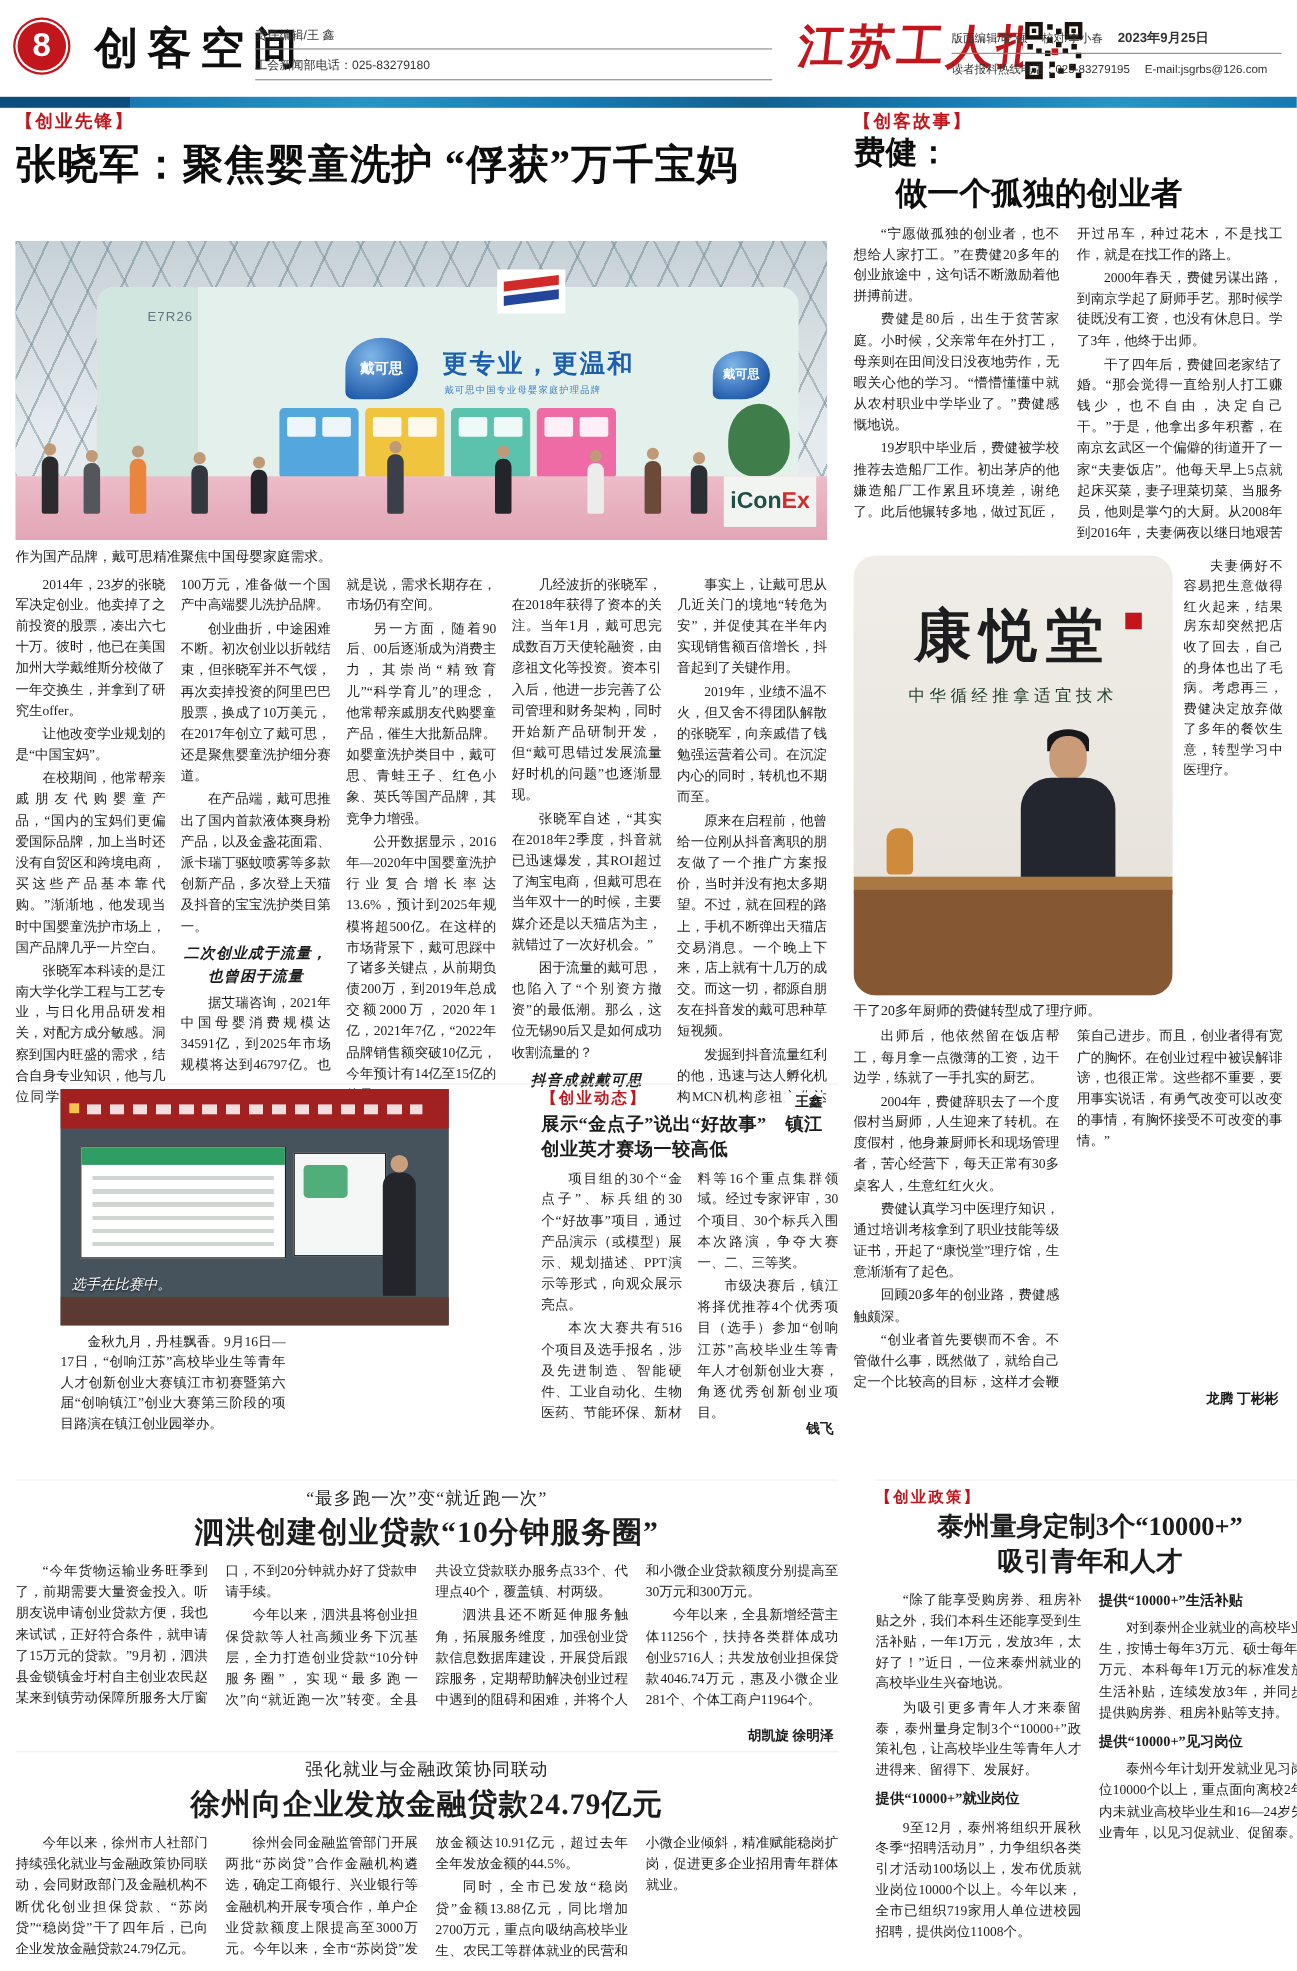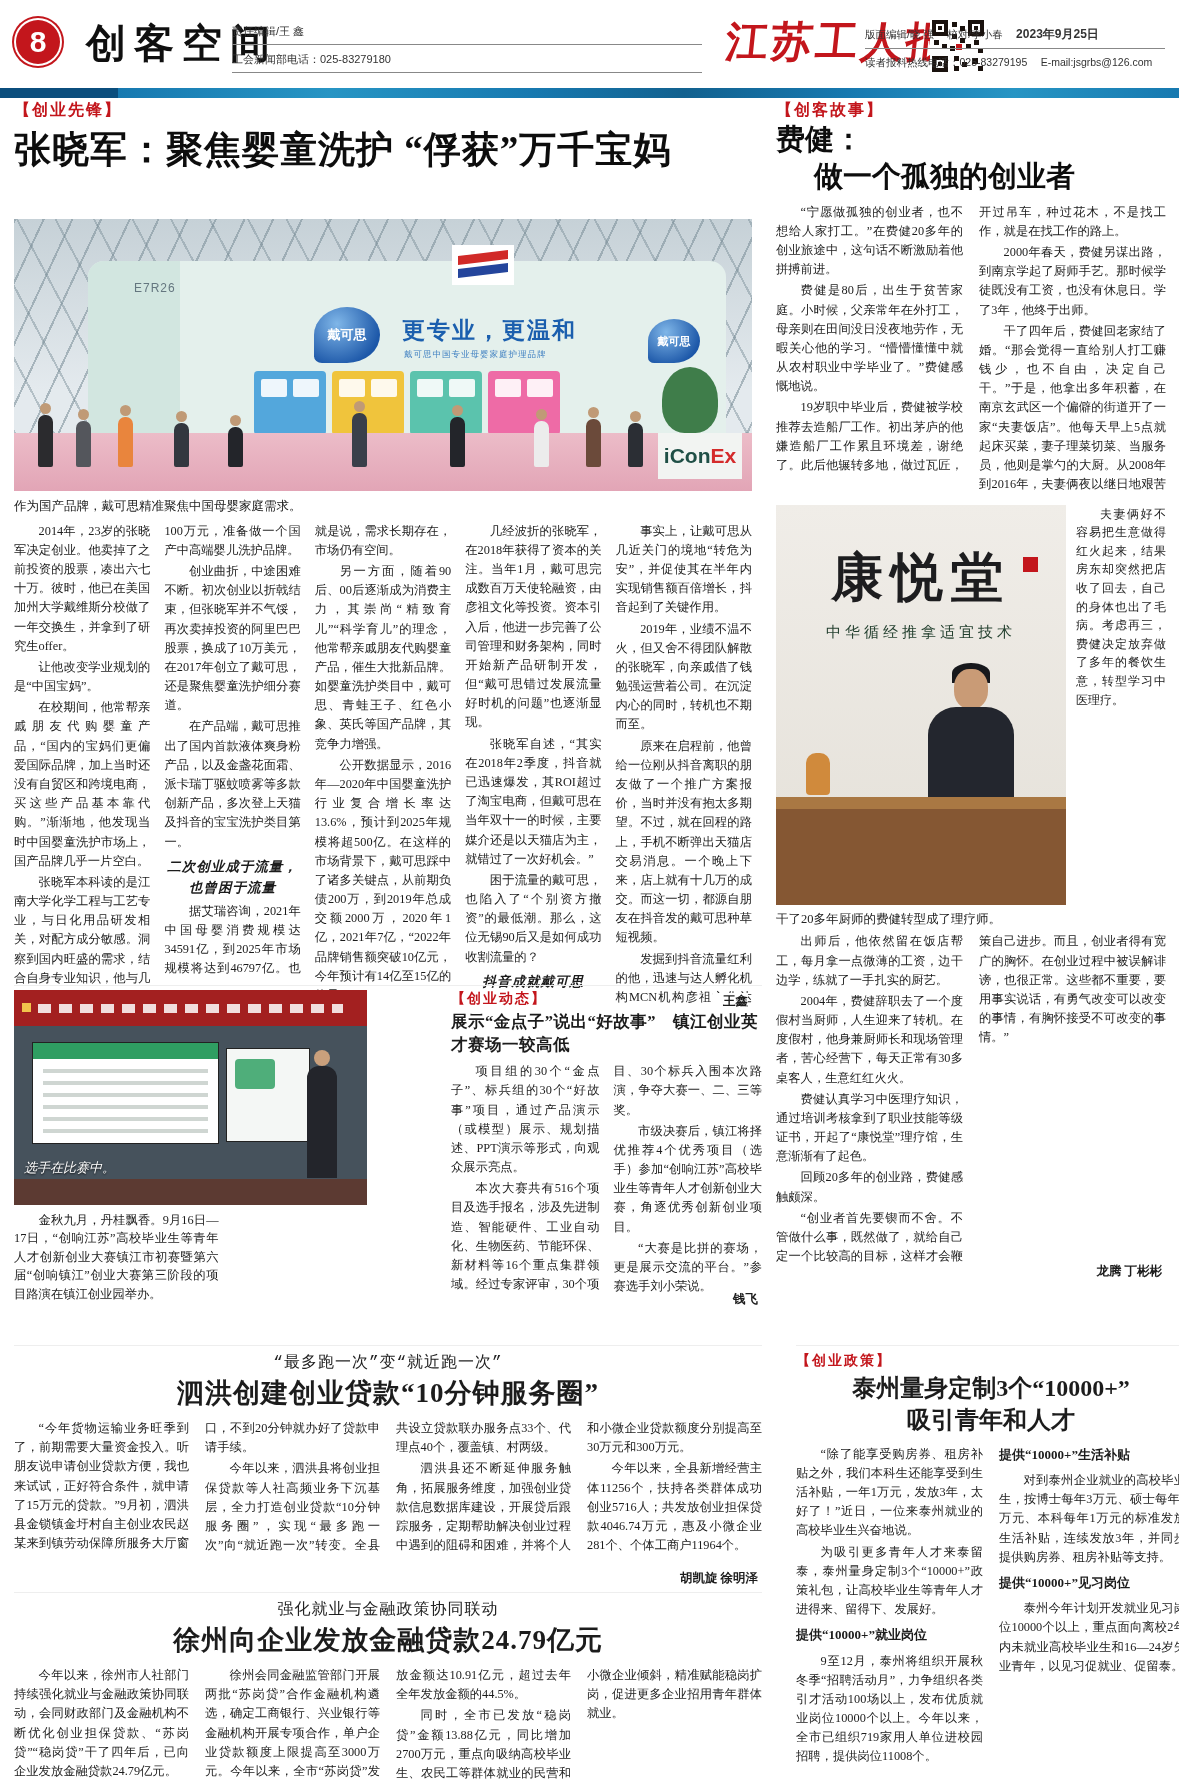--- a/index.html
+++ b/index.html
@@ -71,39 +71,39 @@
   .main-cap{margin:6px 0 6px;}
   .main-body{position:relative;margin-top:4px;height:488px;overflow:hidden;
              column-count:5;column-gap:14px;column-fill:auto;}
 
   
   .story{position:absolute;left:776px;top:100px;width:390px;}
   .story-title{font-size:29px;font-weight:900;line-height:1.27;margin:0 0 8px;color:#0d0d0d;}
   .story-title .ln2{display:block;padding-left:38px;}
   .s-upper{height:296px;overflow:hidden;column-count:2;column-gap:16px;column-fill:auto;margin-bottom:6px;}
   .s-mid{display:flex;gap:10px;}
-  .ph-kang{position:relative;width:290px;height:400px;background:linear-gradient(#f0ede8,#e4e0d8);overflow:hidden;flex:none;}
+  .ph-kang{position:relative;width:290px;height:400px;background:linear-gradient(#f0ede8,#e4e0d8);overflow:hidden;flex:none;border-radius:20px;}
   .kang-sign{position:absolute;left:0;right:0;top:38px;text-align:center;font-size:52px;font-weight:900;
              letter-spacing:8px;color:#1d1d1f;}
   .kang-seal{position:absolute;right:28px;top:52px;width:15px;height:15px;background:#c3161c;}
   .kang-sub{position:absolute;left:0;right:0;top:118px;text-align:center;font-size:15px;letter-spacing:4px;color:#24402f;}
   .kang-desk{position:absolute;left:0;right:0;bottom:0;height:96px;background:#855733;}
   .kang-desktop{position:absolute;left:0;right:0;bottom:92px;height:16px;background:#a97843;}
   .kang-man{position:absolute;right:52px;bottom:102px;width:86px;height:96px;background:#23262e;border-radius:28px 28px 0 0;}
   .kang-head{position:absolute;right:78px;bottom:196px;width:34px;height:40px;background:#c99b76;border-radius:45%;}
   .kang-hair{position:absolute;right:76px;bottom:222px;width:38px;height:20px;background:#17181c;border-radius:50% 50% 0 0;}
   .kang-fig{position:absolute;left:30px;bottom:110px;width:24px;height:42px;background:#d08a3c;border-radius:10px 10px 4px 4px;}
   .s-strip{flex:1;height:400px;overflow:hidden;}
   .s-strip p{font-size:12px;line-height:1.55;text-align:justify;text-indent:2em;margin:0;}
   .s-cap{margin:5px 0 4px;}
   .s-lower{position:relative;height:348px;overflow:hidden;column-count:2;column-gap:16px;column-fill:auto;margin-top:4px;}
 
   
   .news{position:absolute;left:14px;top:985px;width:748px;display:flex;border-top:1px solid #eee;padding-top:4px;}
-  .n-fig{width:423px;flex:none;}
+  .n-fig{width:423px;flex:none;margin-left:41px;}
   .ph-stage{position:relative;width:353px;height:215px;background:#46525c;overflow:hidden;}
   .stage-banner{position:absolute;left:0;right:0;top:0;height:36px;background:#a32020;}
   .stage-banner i{position:absolute;left:24px;right:24px;top:14px;height:9px;
       background:repeating-linear-gradient(90deg,rgba(255,255,255,.85) 0 13px,transparent 13px 21px);}
   .stage-banner b{position:absolute;left:8px;top:13px;width:9px;height:9px;background:#f2c44c;}
   .scr1{position:absolute;left:18px;top:52px;width:185px;height:100px;background:#fff;border:1px solid #222;}
   .scr1 i{position:absolute;left:0;right:0;top:0;height:16px;background:#2f9e62;}
   .scr1 s{position:absolute;left:10px;right:10px;top:26px;bottom:8px;text-decoration:none;
       background:repeating-linear-gradient(#cfd6d2 0 4px,transparent 4px 12px);}
   .scr2{position:absolute;left:212px;top:58px;width:82px;height:92px;background:#f4f7f5;border:1px solid #222;}
@@ -114,21 +114,21 @@
   .stage-cap{position:absolute;left:10px;bottom:28px;color:#fff;font-style:italic;font-size:13px;
              text-shadow:0 1px 2px rgba(0,0,0,.8);}
   .n-lede{margin-top:6px;column-count:2;column-gap:14px;height:96px;overflow:hidden;column-fill:auto;}
   .n-lede p{font-size:12.3px;line-height:1.5;text-align:justify;text-indent:2em;margin:0;}
   .n-main{flex:1;margin-left:14px;position:relative;}
   .n-title{font-size:16.5px;font-weight:900;line-height:1.4;margin:2px 0 6px;letter-spacing:.5px;}
   .n-body{position:relative;height:246px;overflow:hidden;column-count:2;column-gap:14px;column-fill:auto;}
 
   
   .bsec{position:absolute;left:14px;width:748px;border-top:1px solid #eee;padding-top:6px;}
-  .kicker{text-align:center;font-size:16px;color:#222;letter-spacing:1px;font-family:Liberation Mono, monospace;}
+  .kicker{text-align:center;font-size:16px;color:#222;letter-spacing:1px;font-family:Liberation Serif, serif;}
   .btitle{text-align:center;font-size:27px;font-weight:900;letter-spacing:1px;margin:2px 0 8px;}
   .b-body{position:relative;overflow:hidden;column-count:4;column-gap:16px;column-fill:auto;font-family:Liberation Serif, serif;}
   .sihong{top:1345px;} .sihong .b-body{height:168px;}
   .xuzhou{top:1592px;} .xuzhou .b-body{height:122px;}
 
   
   .taizhou{position:absolute;left:776px;top:1345px;width:390px;border-top:1px solid #eee;padding-top:6px;margin-left:20px;}
   .tz-title{font-size:24px;font-weight:900;text-align:center;line-height:1.35;margin:2px 0 8px;}
   .tz-body{position:relative;height:336px;overflow:hidden;column-count:2;column-gap:16px;column-fill:auto;margin-top:2px;}
   .tz-sub{font-size:13px;font-weight:bold;text-indent:0;margin:6px 0;}

